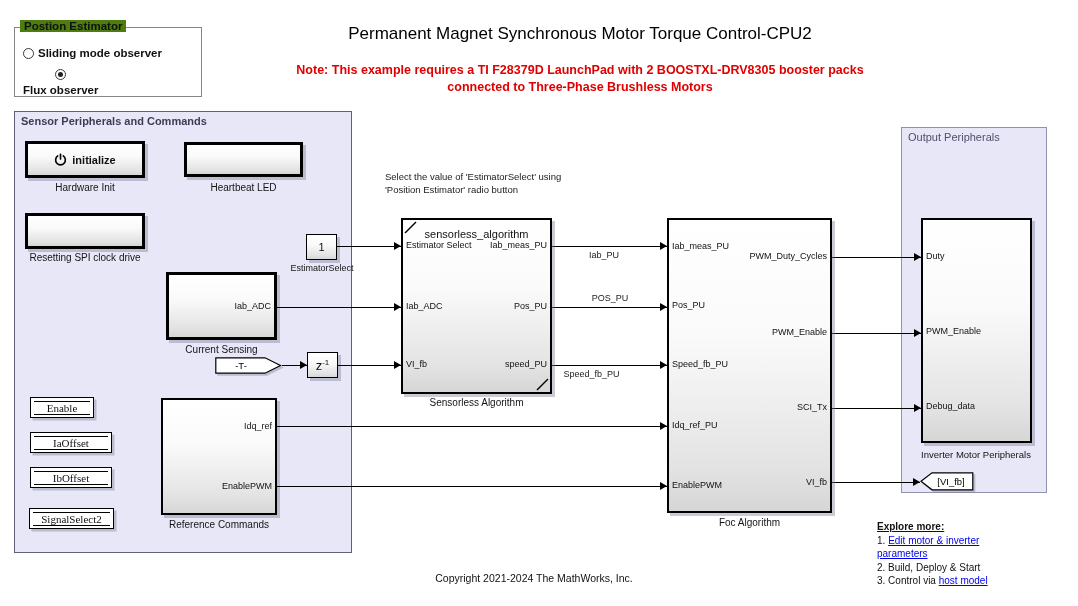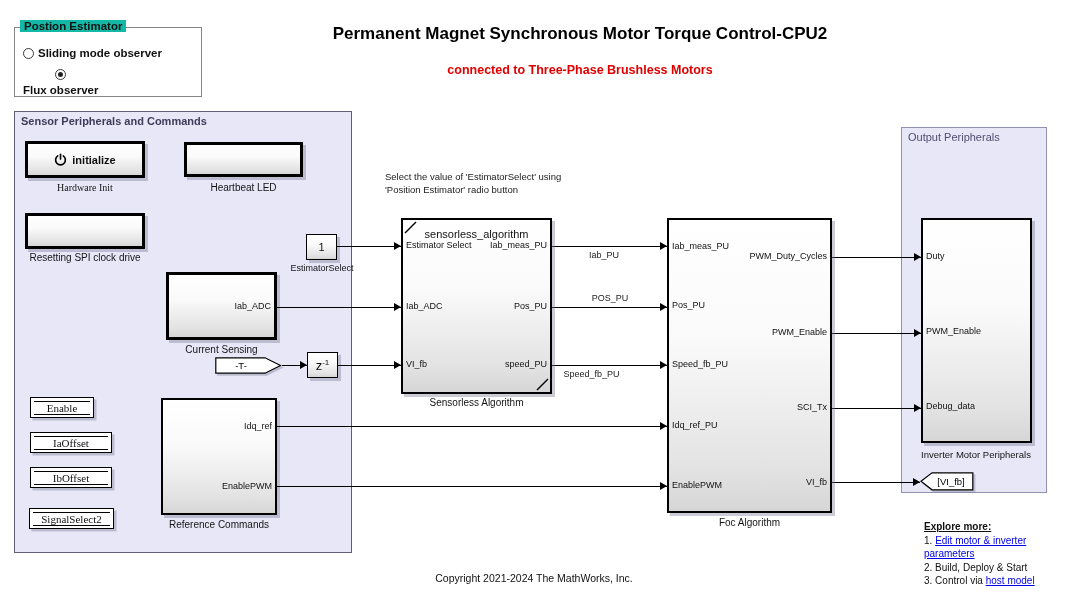--- a/index.html
+++ b/index.html
@@ -37,39 +37,39 @@
   
   .dstore{position:absolute;box-sizing:border-box;border:1.5px solid #000;background:#fff;
           box-shadow:2.5px 2.5px 0 rgba(125,125,150,.40);}
   .dstore-inner{position:absolute;left:3px;right:3px;top:2.5px;bottom:2.5px;
           border-top:1px solid #000;border-bottom:1px solid #000;
           display:flex;align-items:center;justify-content:center;
           font-family:"Liberation Serif",serif;font-size:11px;}
 
   
   .fieldset{position:absolute;border:1px solid #868686;box-sizing:border-box;background:#fff;}
-  .legend{position:absolute;top:-8px;left:5px;background:#14b8a6;padding:0 4px;
+  .legend{position:absolute;top:-8px;left:5px;background:#4d7c0f;padding:0 4px;
           font-size:11.5px;font-weight:bold;white-space:nowrap;}
   .radio-option{position:absolute;left:8px;display:flex;align-items:center;gap:4px;
           font-size:11.5px;font-weight:bold;white-space:nowrap;cursor:default;}
   .radio-circle{width:11px;height:11px;border:1px solid #3a3a3a;border-radius:50%;
           display:flex;align-items:center;justify-content:center;box-sizing:border-box;background:#fff;}
   .radio-dot{width:5px;height:5px;border-radius:50%;background:#222;display:none;}
   .radio-option.selected .radio-dot{display:block;}
 
   
-  .model-title{position:absolute;text-align:center;font-size:17px;font-weight:bold;color:#000;white-space:nowrap;}
+  .model-title{position:absolute;text-align:center;font-size:17px;font-weight:normal;color:#000;white-space:nowrap;}
   .model-note{position:absolute;text-align:center;font-size:12.5px;font-weight:bold;color:#e10000;line-height:17px;}
 
   .annotation{position:absolute;font-size:9.5px;line-height:13px;color:#222;white-space:pre-line;}
 
   .corner{position:absolute;pointer-events:none;}
 
   
-  .explore{position:absolute;font-size:10px;line-height:13.5px;color:#111;margin-left:47px;}
+  .explore{position:absolute;font-size:10px;line-height:13.5px;color:#111;}
   .explore-head{font-weight:bold;text-decoration:underline;}
   .link{color:#0000e8;text-decoration:underline;cursor:pointer;}
 
   .copyright{position:absolute;text-align:center;font-size:10.5px;color:#111;}
 
   .tagshape{position:absolute;filter:drop-shadow(2px 2px 0 rgba(125,125,150,.4));}
 </style>
 </head>
 <body>
 
@@ -84,34 +84,35 @@
     <div class="radio-option selected" style="top:41px;flex-direction:column;">
       <span class="radio-circle">
           <span class="radio-dot"></span>
         </span>
       <span>Flux observer</span>
     </div>
   </div>
 
   <div class="model-title" style="left:230px;top:24px;width:700px;">Permanent Magnet Synchronous Motor Torque Control-CPU2</div>
   <div class="model-note" style="left:230px;top:62px;width:700px;">
+    <div>Note: This example requires a TI F28379D LaunchPad with 2 BOOSTXL-DRV8305 booster packs</div>
     <div>connected to Three-Phase Brushless Motors</div>
   </div>
 
   <div class="area" style="left:14px;top:111px;width:338px;height:442px;">
     <span class="area-title">Sensor Peripherals and Commands</span>
 
     <div class="block b3" style="left:10px;top:29px;width:120px;height:37px;display:flex;align-items:center;justify-content:center;gap:5px;">
       <svg width="13" height="13" viewBox="0 0 16 16">
         <path d="M8 1.5v6" stroke="#000" stroke-width="2" fill="none" stroke-linecap="round"></path>
         <path d="M4.6 3.6a6 6 0 1 0 6.8 0" stroke="#000" stroke-width="2" fill="none" stroke-linecap="round"></path>
       </svg>
       <span style="font-size:11px;font-weight:bold;">initialize</span>
     </div>
-    <div class="caption" style="left:10px;top:70px;width:120px;font-family:Liberation Serif, serif;">Hardware Init</div>
+    <div class="caption" style="left:10px;top:70px;width:120px;">Hardware Init</div>
 
     <div class="block b3" style="left:169px;top:30px;width:119px;height:35px;"></div>
     <div class="caption" style="left:169px;top:70px;width:119px;">Heartbeat LED</div>
 
     <div class="block b3" style="left:10px;top:101px;width:120px;height:36px;"></div>
     <div class="caption" style="left:10px;top:140px;width:120px;">Resetting SPI clock drive</div>
 
     <div class="block b3" style="left:151px;top:160px;width:111px;height:68px;">
       <span class="port-out" style="top:26px;">Iab_ADC</span>
     </div>

